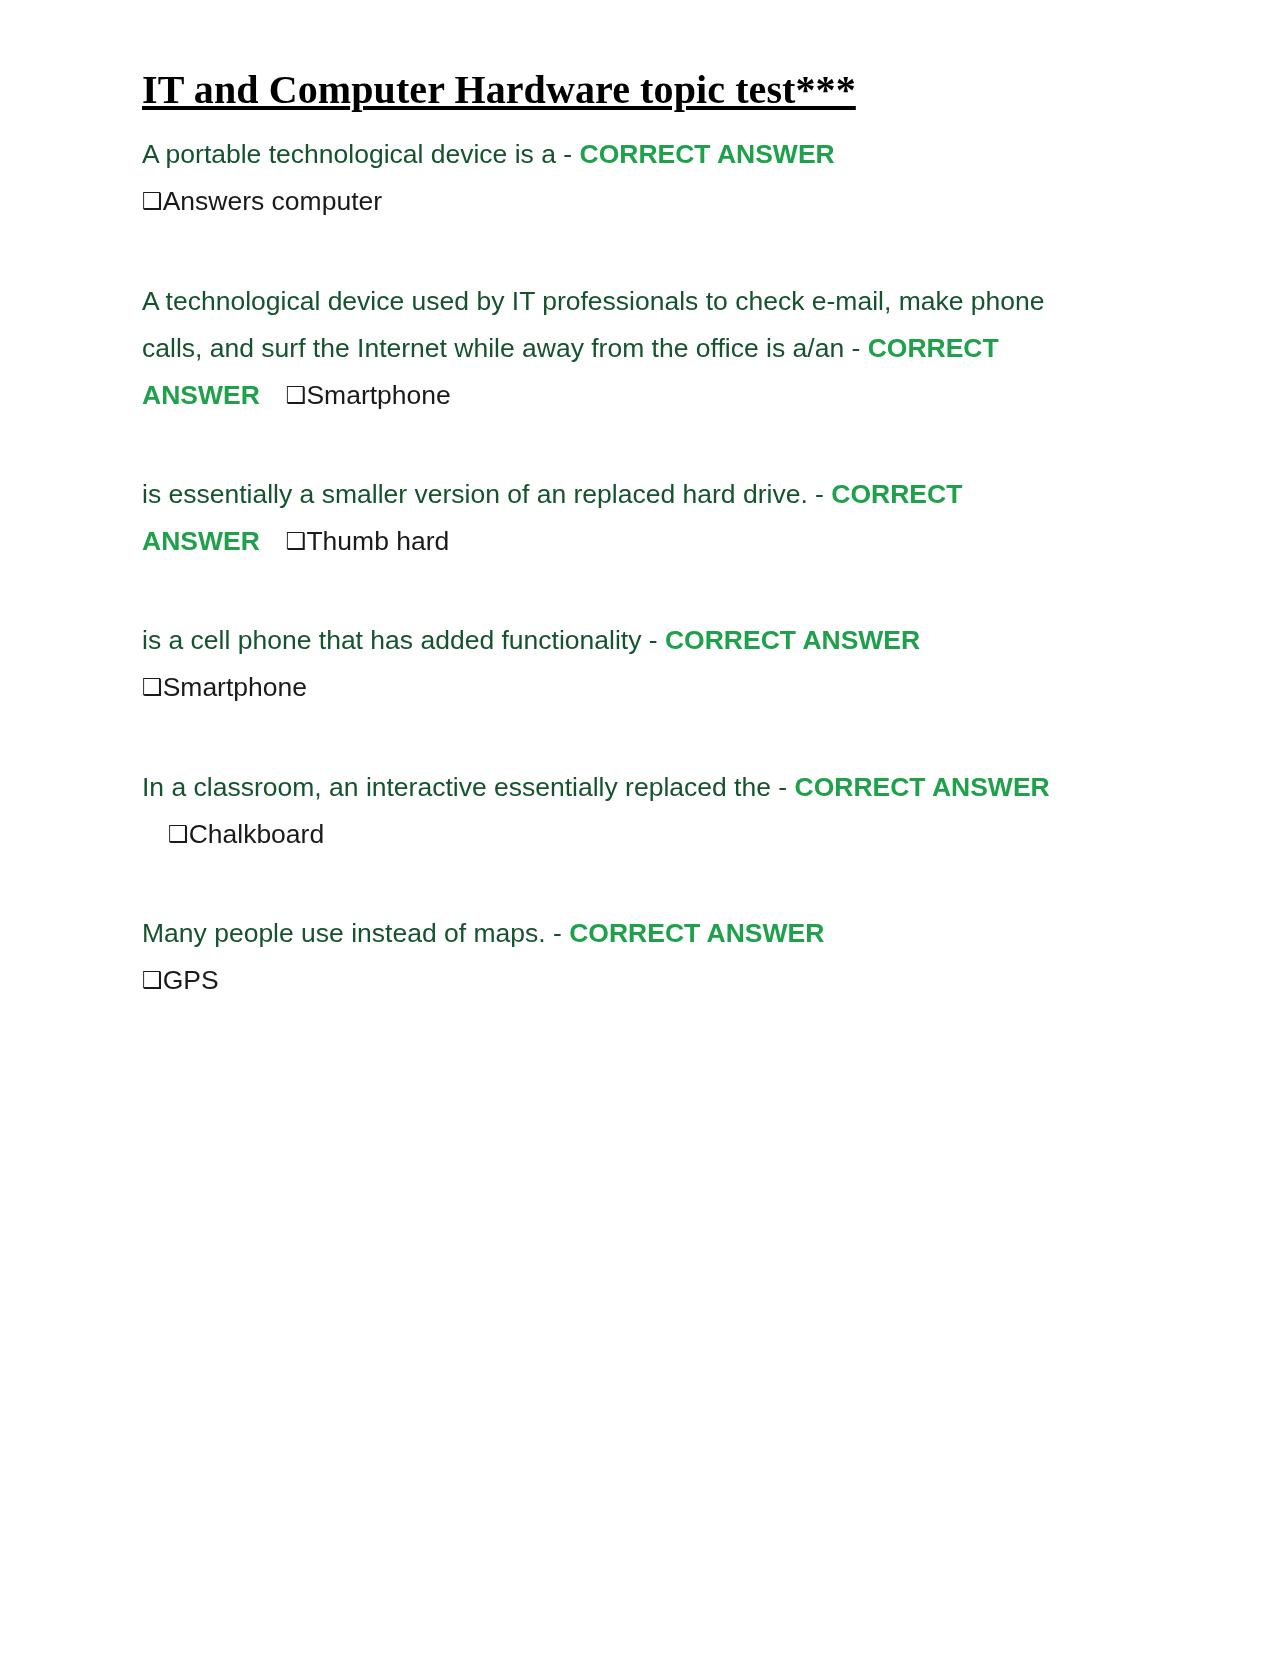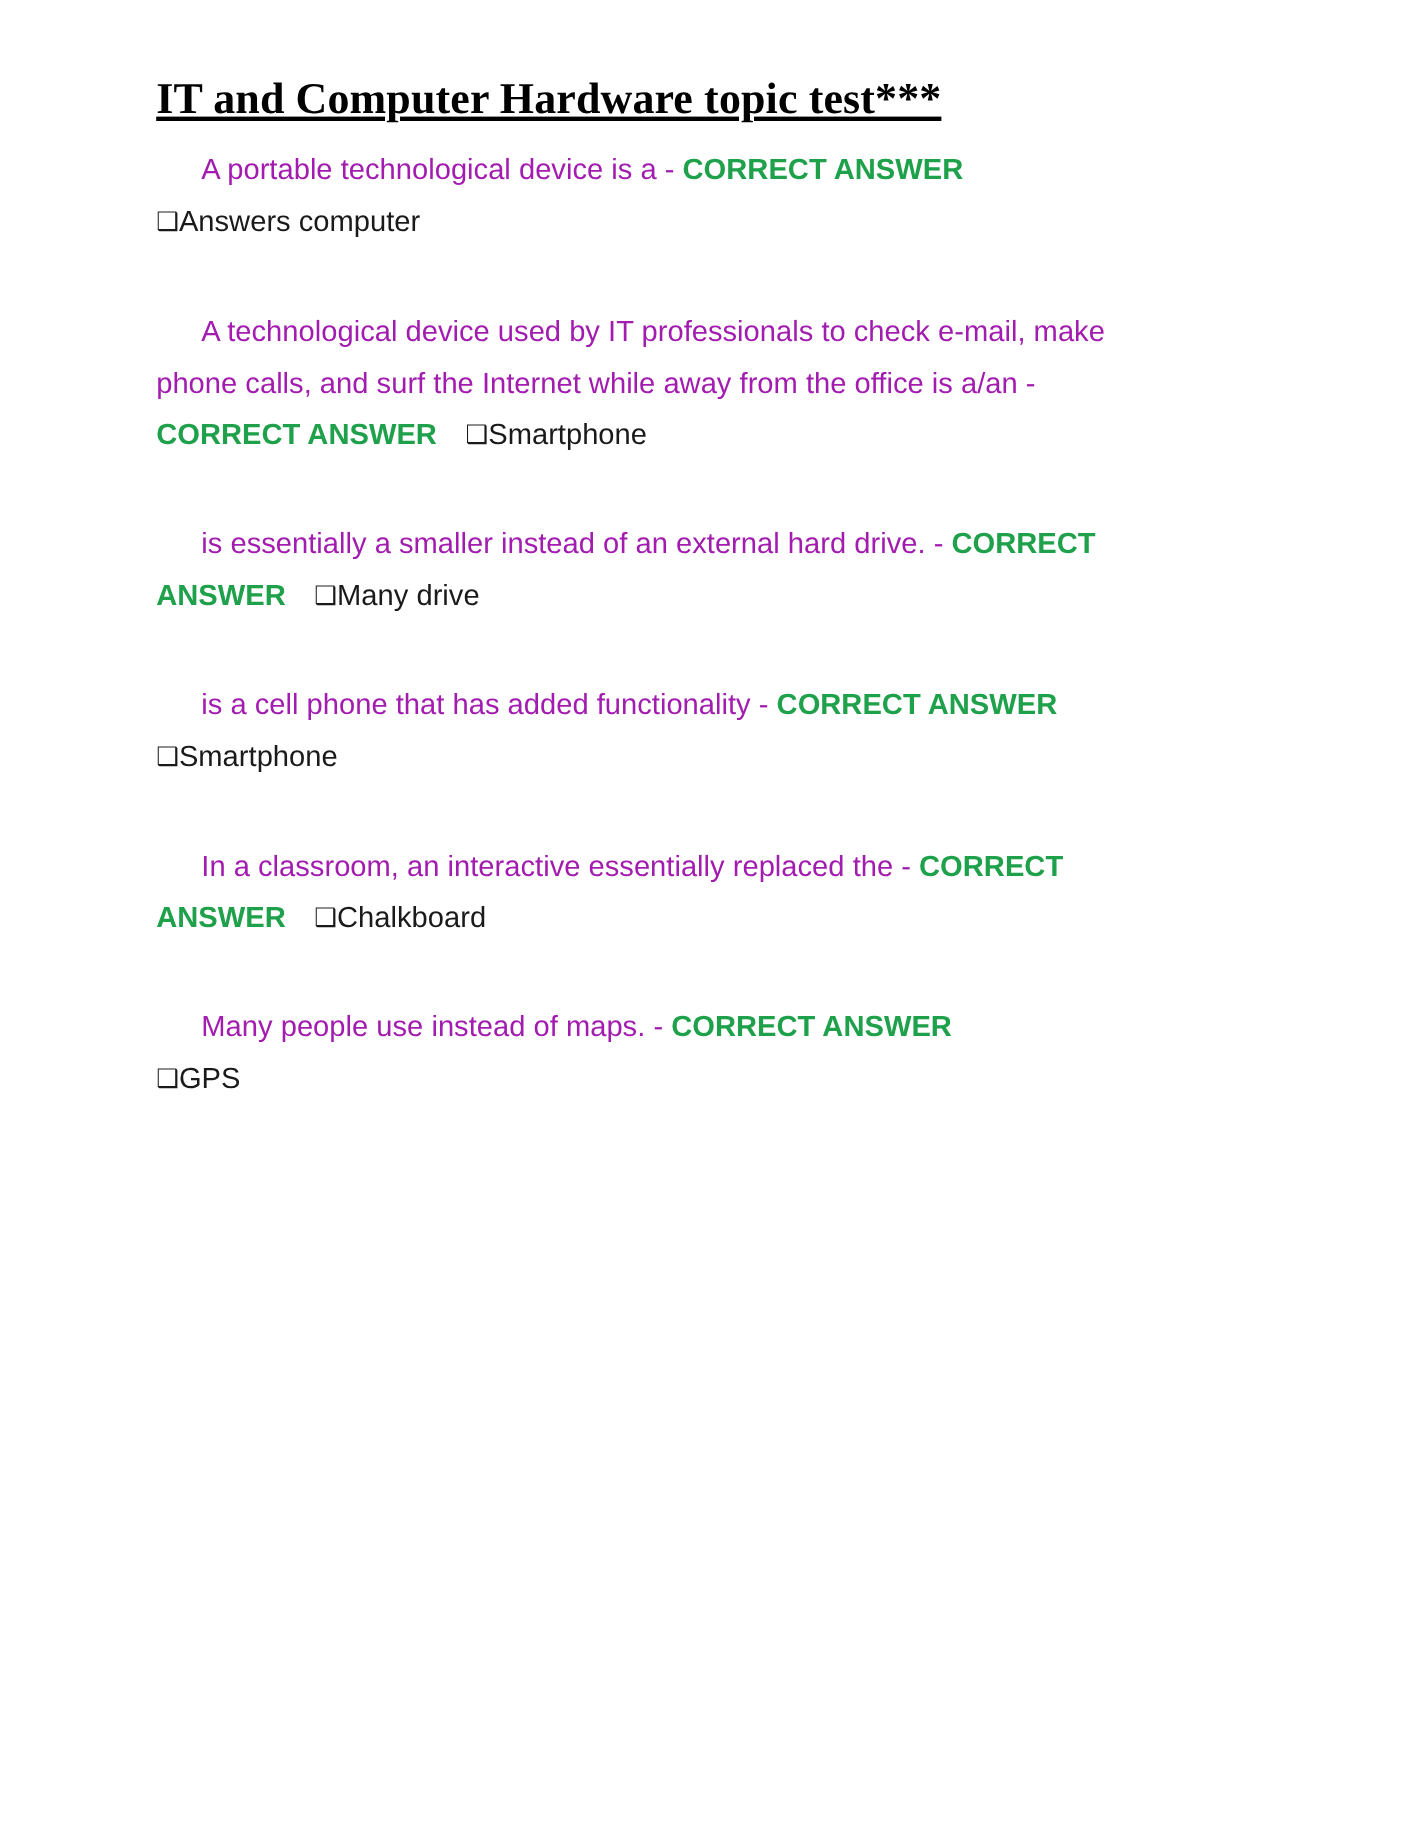--- a/index.html
+++ b/index.html
@@ -40,22 +40,21 @@
     font-size: 26.5px;
     line-height: 1.78;
     margin: 0 0 52px 0;
     color: #1a1a1a;
     max-width: 930px;
   }
   .qa-block:last-of-type {
     margin-bottom: 0;
   }
   .qa-q {
-    color: #a21caf;
-    margin-left: 41px;
+    color: #14532d;
   }
   .qa-tag {
     color: #1fa14b;
     font-weight: bold;
   }
   .qa-sep {
     display: inline-block;
     width: 26px;
   }
   .qa-ans {
@@ -78,19 +77,19 @@
 
 <div class="page">
 
   <h1 class="doc-title">
     <span class="line">IT and Computer Hardware topic test***</span>
   </h1>
 
   <div id="qa-list">
       <p class="qa-block"><span class="qa-q">A portable technological device is a - </span><span class="qa-tag">CORRECT ANSWER</span><br><span class="nobreak"><span class="box-glyph">❑</span><span class="qa-ans">Answers computer</span></span></p>
       <p class="qa-block"><span class="qa-q">A technological device used by IT professionals to check e-mail, make phone calls, and surf the Internet while away from the office is a/an - </span><span class="qa-tag">CORRECT ANSWER</span><span class="qa-sep">&nbsp;</span><span class="nobreak"><span class="box-glyph">❑</span><span class="qa-ans">Smartphone</span></span></p>
-      <p class="qa-block"><span class="qa-q">is essentially a smaller instead of an external hard drive. - </span><span class="qa-tag">CORRECT ANSWER</span><span class="qa-sep">&nbsp;</span><span class="nobreak"><span class="box-glyph">❑</span><span class="qa-ans">Many drive</span></span></p>
+      <p class="qa-block"><span class="qa-q">is essentially a smaller version of an replaced hard drive. - </span><span class="qa-tag">CORRECT ANSWER</span><span class="qa-sep">&nbsp;</span><span class="nobreak"><span class="box-glyph">❑</span><span class="qa-ans">Thumb hard</span></span></p>
       <p class="qa-block"><span class="qa-q">is a cell phone that has added functionality - </span><span class="qa-tag">CORRECT ANSWER</span><span class="qa-sep">&nbsp;</span><span class="nobreak"><span class="box-glyph">❑</span><span class="qa-ans">Smartphone</span></span></p>
       <p class="qa-block"><span class="qa-q">In a classroom, an interactive essentially replaced the - </span><span class="qa-tag">CORRECT ANSWER</span><span class="qa-sep">&nbsp;</span><span class="nobreak"><span class="box-glyph">❑</span><span class="qa-ans">Chalkboard</span></span></p>
       <p class="qa-block"><span class="qa-q">Many people use instead of maps. - </span><span class="qa-tag">CORRECT ANSWER</span><br><span class="nobreak"><span class="box-glyph">❑</span><span class="qa-ans">GPS</span></span></p>
     </div>
 
 </div>
 
 </body></html>

